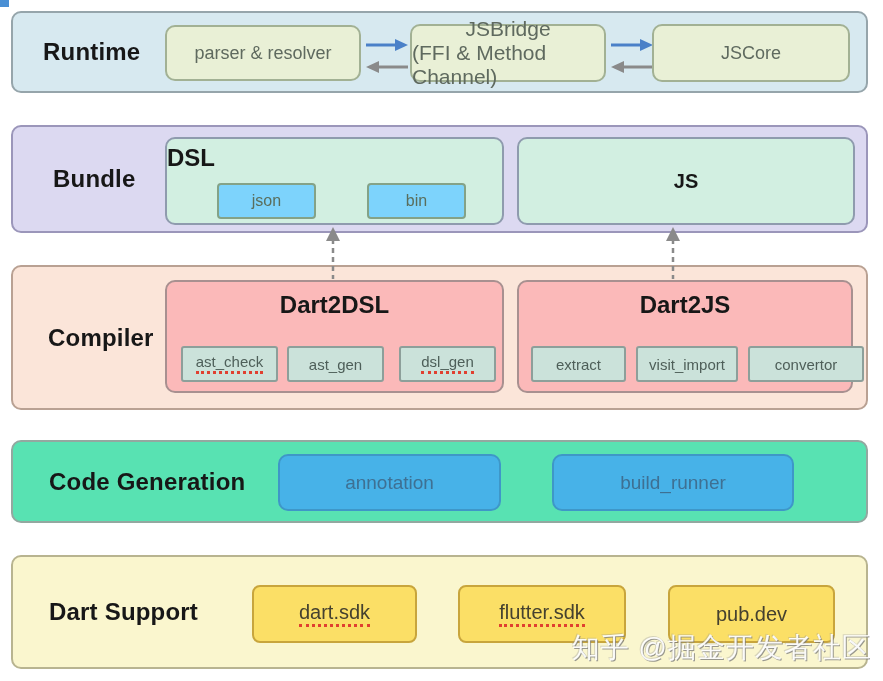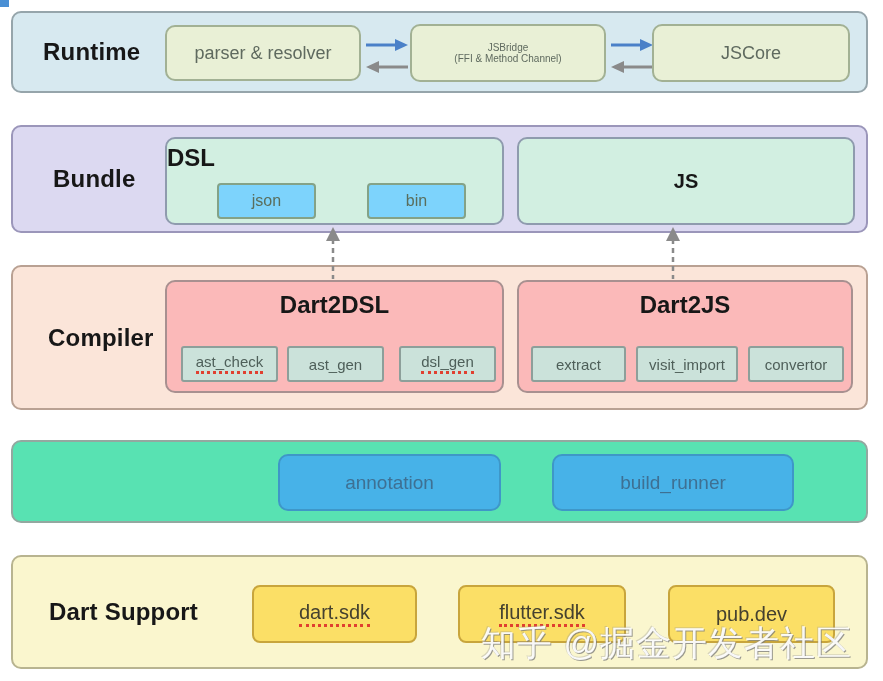--- a/index.html
+++ b/index.html
@@ -6,21 +6,21 @@
   body{font-family:"Liberation Sans","DejaVu Sans",sans-serif;}
   .canvas{position:relative;width:883px;height:681px;background:#ffffff;overflow:hidden;}
 
   .row{position:absolute;left:11px;width:857px;border-radius:10px;box-sizing:border-box;}
   .row-label{position:absolute;top:50%;transform:translateY(-50%);font-weight:700;font-size:24px;color:#171717;letter-spacing:.2px;}
 
   
   .row-runtime{top:11px;height:82px;background:#d7e9f0;border:2px solid #96a5ab;}
   .rt-box{position:absolute;top:12px;height:56px;background:#e9f0d6;border:2px solid #a2b194;border-radius:10px;box-sizing:border-box;display:flex;flex-direction:column;align-items:center;justify-content:center;color:#5f6a5f;}
   .rt-main{font-size:18px;}
-  .rt-sub{font-size:10px;}
+  .rt-sub{font-size:21px;}
 
   
   .arrow-pair{position:absolute;top:22px;width:46px;height:40px;}
 
   
   .row-bundle{top:125px;height:108px;background:#dcd9f1;border:2px solid #9b96ba;}
   .mint-box{position:absolute;top:10px;height:88px;background:#d2efe1;border:2px solid #8f9bae;border-radius:10px;box-sizing:border-box;}
   .mint-title{position:absolute;top:5px;left:0;right:0;font-size:24px;font-weight:600;color:#171717;}
   .mint-title-center{position:absolute;top:50%;left:0;right:0;transform:translateY(-50%);text-align:center;font-size:20px;font-weight:700;color:#171717;}
   .green-chip{position:absolute;top:44px;width:99px;height:36px;background:#7dd3fc;border:2px solid #84a287;border-radius:4px;box-sizing:border-box;display:flex;align-items:center;justify-content:center;font-size:16px;color:#5a6e5c;}
@@ -39,21 +39,21 @@
   .row-dart{top:555px;height:114px;background:#faf6ce;border:2px solid #b8b490;}
   .gold-chip{position:absolute;top:28px;height:58px;background:#fbdf66;border:2px solid #c8a53c;border-radius:8px;box-sizing:border-box;display:flex;align-items:center;justify-content:center;font-size:20px;color:#45412f;}
 
   
   .sp-underline{border-bottom:3px dotted #e04030;padding-bottom:1px;line-height:1.1;}
 
   
   .up-arrow{position:absolute;width:16px;height:52px;z-index:5;}
 
   
-  .watermark{position:absolute;right:31px;bottom:14px;font-size:35px;color:rgba(255,255,255,0.93);text-shadow:1px 1px 0 rgba(120,120,120,0.75),-1px -1px 0 rgba(150,150,150,0.35);letter-spacing:1px;white-space:nowrap;z-index:9;}
+  .watermark{position:absolute;right:12px;bottom:14px;font-size:28px;color:rgba(255,255,255,0.93);text-shadow:1px 1px 0 rgba(120,120,120,0.75),-1px -1px 0 rgba(150,150,150,0.35);letter-spacing:1px;white-space:nowrap;z-index:9;}
 
   .corner-artifact{position:absolute;left:0;top:0;width:9px;height:7px;background:#4a8fd4;}
 </style>
 </head>
 <body>
 
 <div class="canvas">
 
   <div class="corner-artifact"></div>
 
@@ -144,27 +144,28 @@
     </div>
 
     <div class="pink-box" style="left:504px;width:336px;">
       <div class="pink-title">Dart2JS</div>
       <div class="teal-chip" style="left:12px;width:95px;">
         <span>extract</span>
       </div>
       <div class="teal-chip" style="left:117px;width:102px;">
         <span>visit_import</span>
       </div>
-      <div class="teal-chip" style="left:229px;width:96px;align-items:center;">
+      <div class="teal-chip" style="left:229px;width:116px;align-items:center;">
         <span>convertor</span>
       </div>
     </div>
   </div>
 
   <div class="row row-codegen">
+    <div class="row-label" style="left:36px;">Code Generation</div>
     <div class="blue-chip" style="left:265px;width:223px;">annotation</div>
     <div class="blue-chip" style="left:539px;width:242px;">build_runner</div>
   </div>
 
   <div class="row row-dart">
     <div class="row-label" style="left:36px;">Dart Support</div>
     <div class="gold-chip" style="left:239px;width:165px;">
       <span class="sp-underline">dart.sdk</span>
     </div>
     <div class="gold-chip" style="left:445px;width:168px;">

